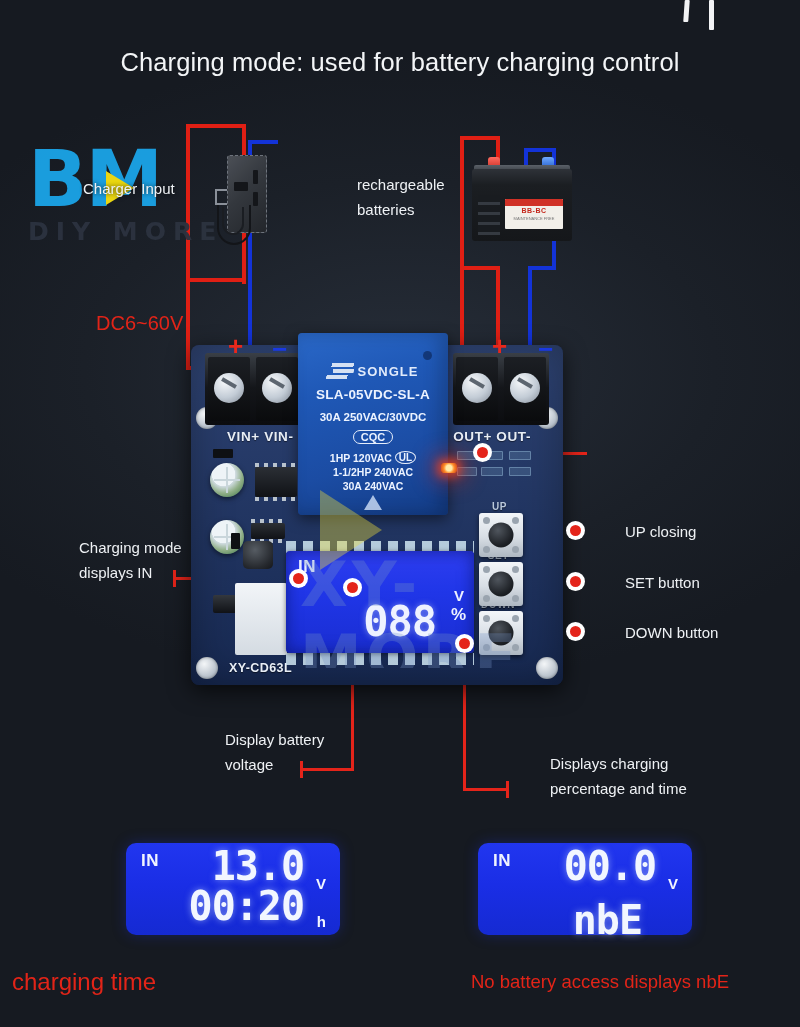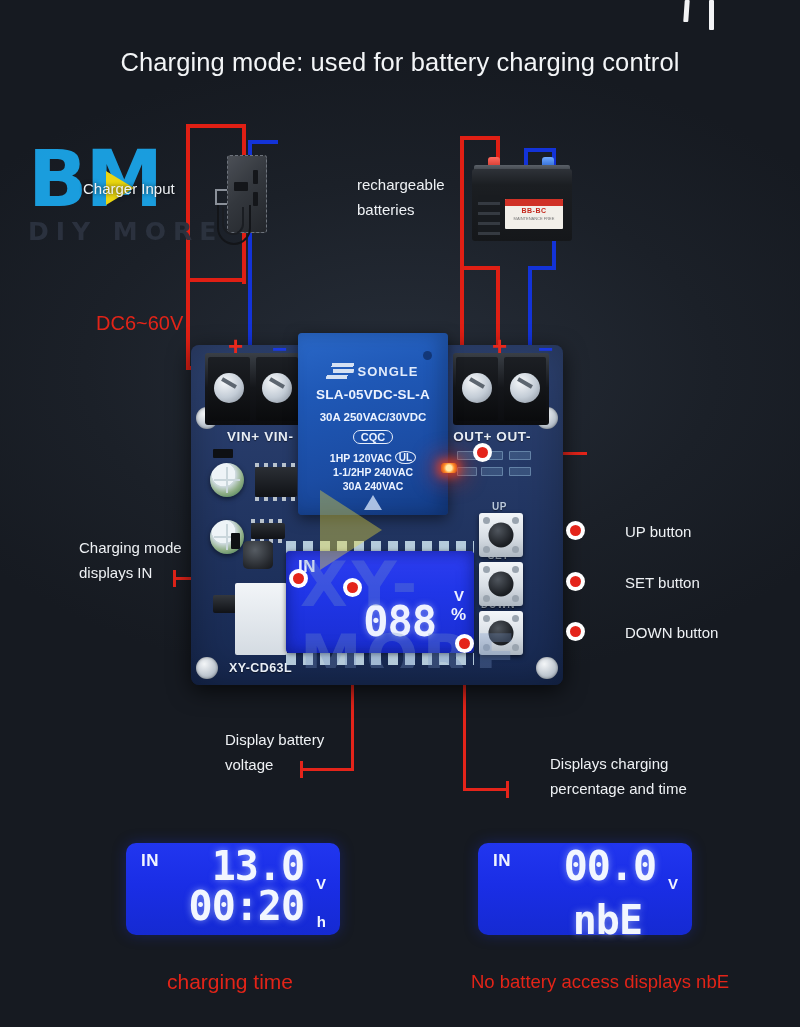--- a/index.html
+++ b/index.html
@@ -113,21 +113,21 @@
   .lbl-charger { left: 46px; top: 176px; z-index: 30; text-shadow: 0 0 4px rgba(10,12,16,.9); }
   .lbl-batt    { left: 320px; top: 172px; }
   .lbl-dc      { left: 96px; top: 297px; font-size: 20px; }
   .lbl-relay   { left: 592px; top: 423px; }
   .lbl-up      { left: 588px; top: 519px; }
   .lbl-set     { left: 588px; top: 570px; }
   .lbl-down    { left: 588px; top: 620px; }
   .lbl-mode    { left: 42px; top: 535px; }
   .lbl-dispv   { left: 188px; top: 727px; }
   .lbl-dispp   { left: 513px; top: 751px; }
-  .cap-left    { left: 0px; top: 955px; width: 460px; text-align: center; font-size: 21px; }
+  .cap-left    { left: 0px; top: 955px; width: 460px; font-size: 24px; padding-left: 12px; }
   .cap-right   { left: 430px; top: 955px; width: 340px; text-align: center; font-size: 18.5px; }
 
   
   .wire { position: absolute; }
   .wire.red  { background: #e01f14; }
   .wire.blue { background: #1333d8; }
   .wire.ann  { background: #e4241a; }
 
   
   .pm {
@@ -774,21 +774,21 @@
   <div class="dot" style="left:343px; top:578px;"></div>
   <div class="wire ann" style="left:351px; top:588px; width:3px; height:182px;"></div>
   <div class="wire ann" style="left:300px; top:768px; width:54px; height:3px;"></div>
   <div class="wire ann" style="left:300px; top:761px; width:3px; height:17px;"></div>
 
   <div class="dot" style="left:455px; top:634px;"></div>
   <div class="wire ann" style="left:463px; top:644px; width:3px; height:146px;"></div>
   <div class="wire ann" style="left:463px; top:788px; width:46px; height:3px;"></div>
   <div class="wire ann" style="left:506px; top:781px; width:3px; height:17px;"></div>
 
-  <div class="lbl lbl-up">UP button</div>
+  <div class="lbl lbl-up">UP closing</div>
   <div class="lbl lbl-set">SET button</div>
   <div class="lbl lbl-down">DOWN button</div>
   <div class="lbl lbl-dispv">Display battery
 voltage</div>
   <div class="lbl lbl-mode">Charging mode
 displays IN</div>
   <div class="lbl lbl-dispp">Displays charging
 percentage and time</div>
 
   <div class="disp left">

